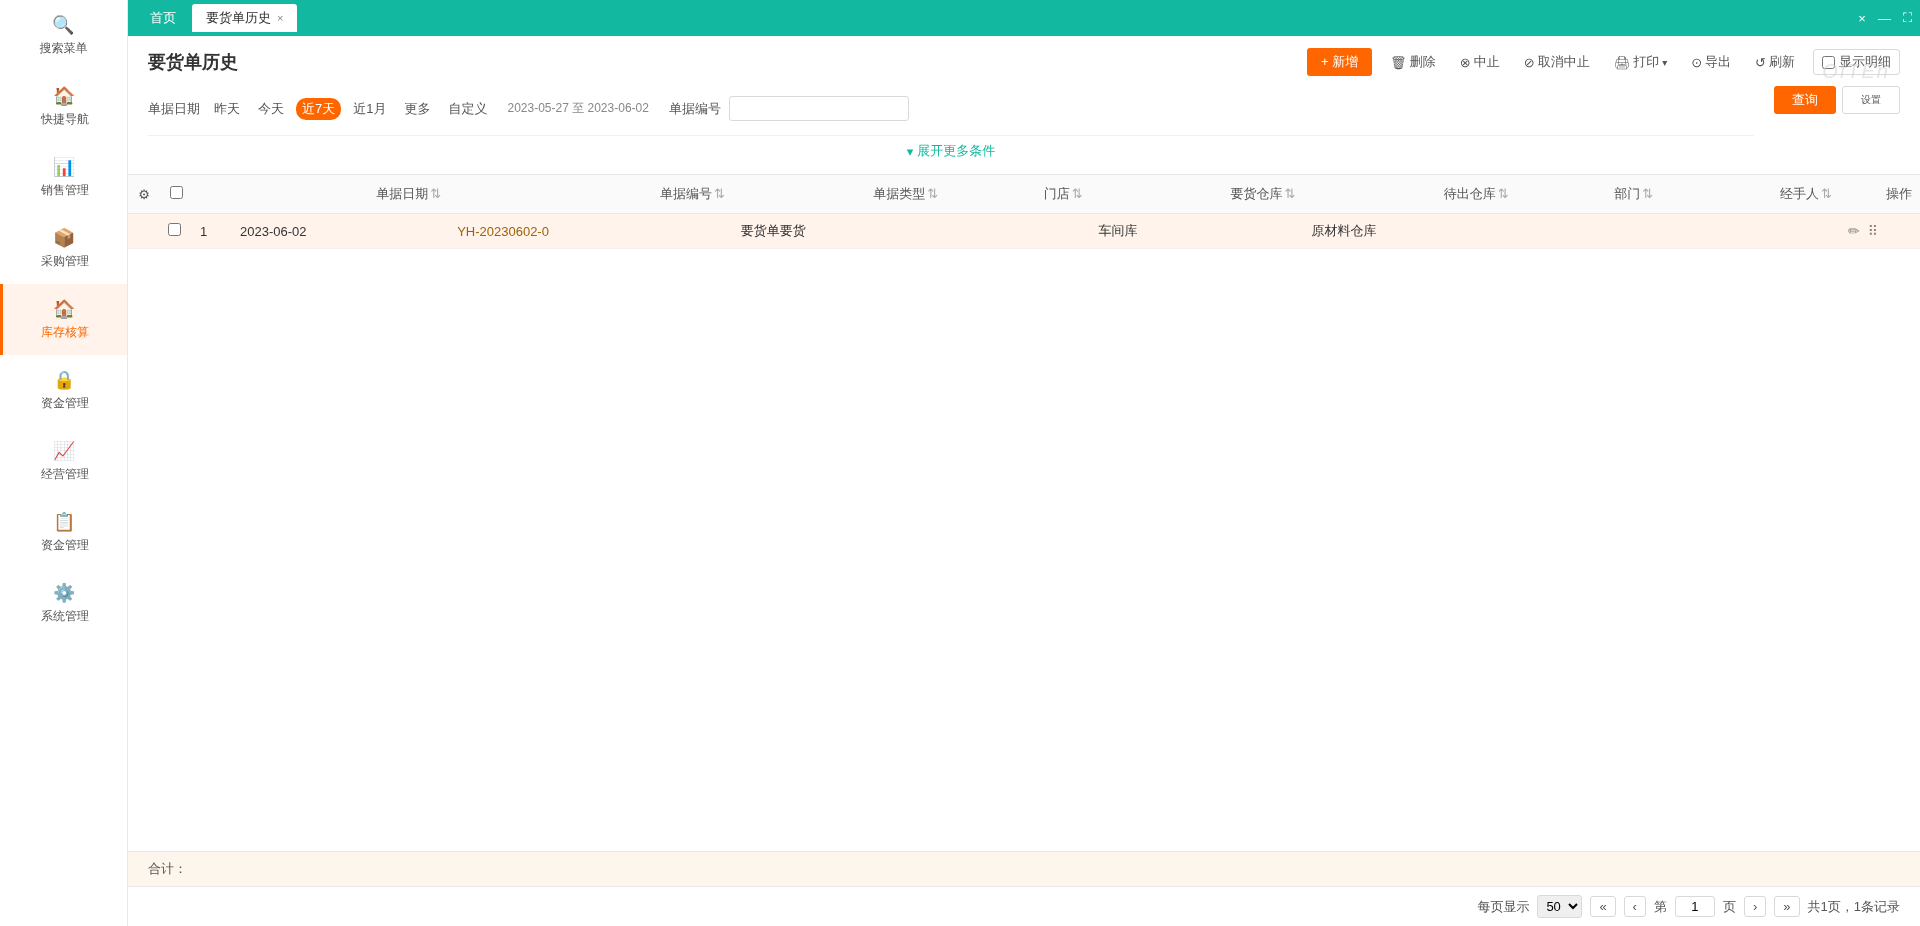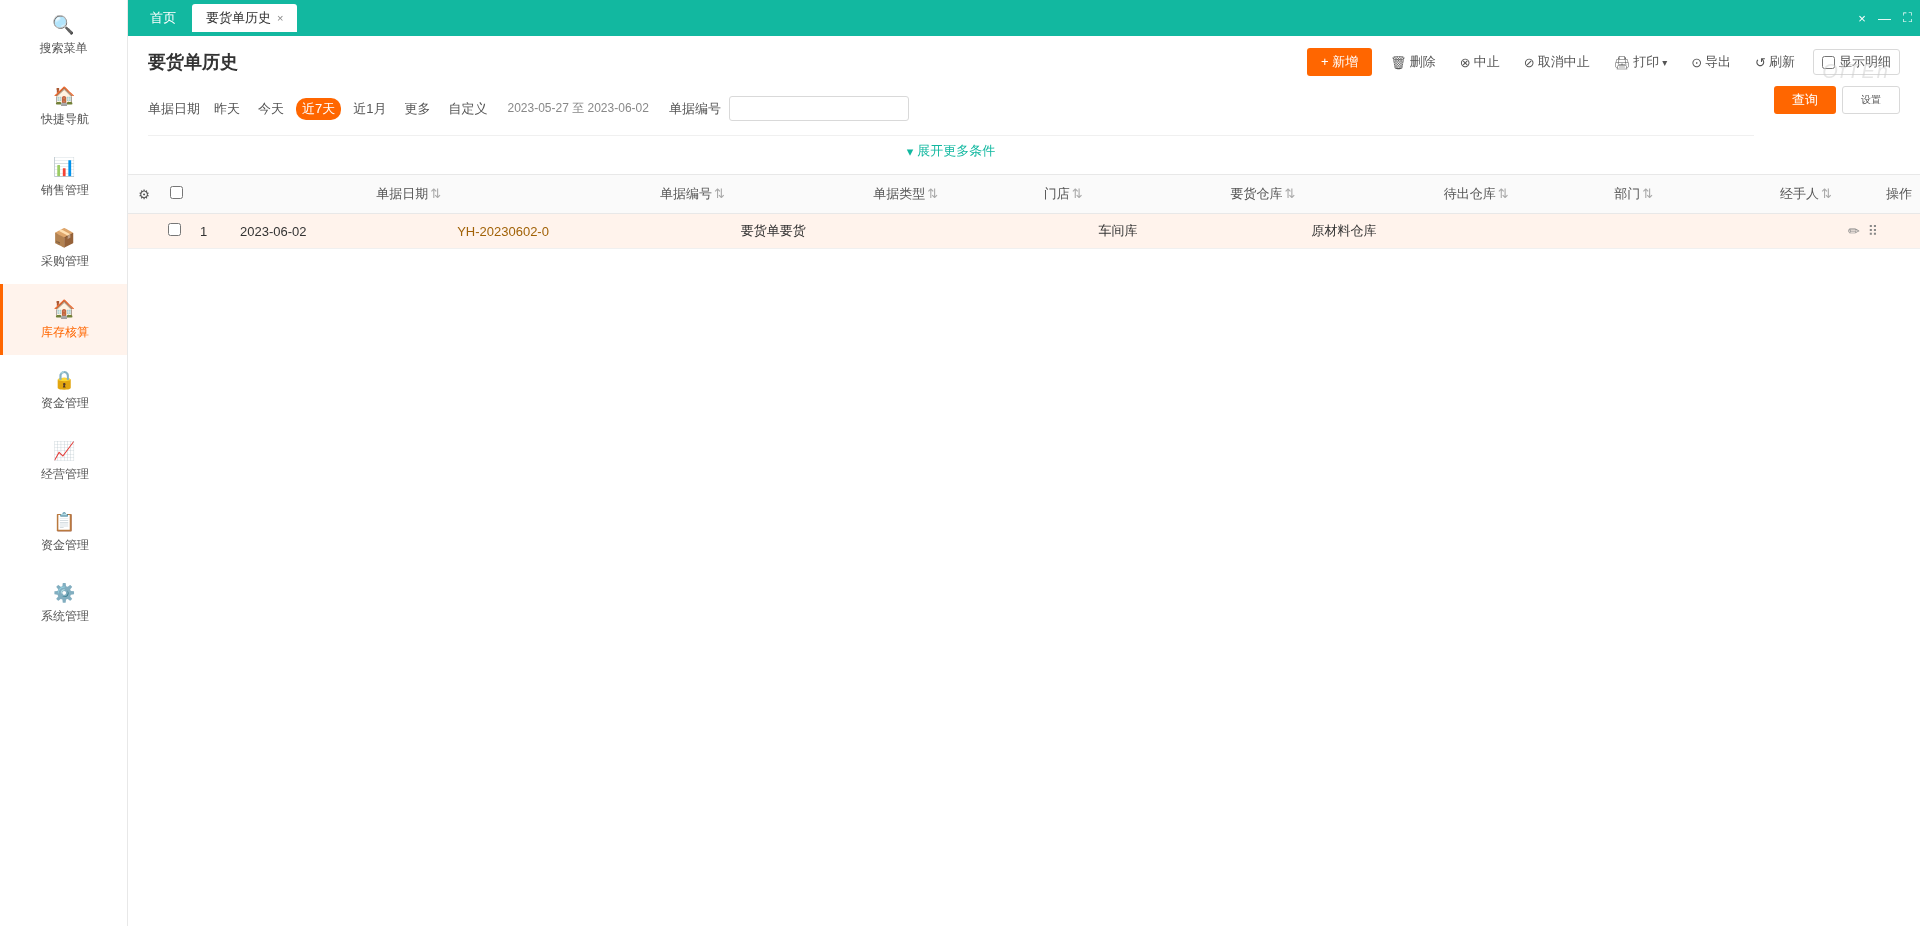--- a/index.html
+++ b/index.html
@@ -515,17 +515,34 @@
               <div class="action-icons">
                 <span class="action-icon">✏</span>
                 <span class="action-icon">⠿</span>
               </div>
             </td>
           </tr>
         </tbody>
       </table>
     </div>
 
-
+    <div class="table-footer">
+      <span>合计：</span>
+    </div>
+
+    <div class="pagination">
+      <span class="pagination-label">每页显示</span>
+      <select class="page-size-select">
+        <option>50</option>
+      </select>
+      <button class="page-btn">«</button>
+      <button class="page-btn">‹</button>
+      <span class="page-info">第</span>
+      <input class="page-input" type="text" value="1" style="">
+      <span class="page-info">页</span>
+      <button class="page-btn">›</button>
+      <button class="page-btn">»</button>
+      <span class="page-info">共1页，1条记录</span>
+    </div>
   </div>
 </div>
 
 <div class="brand-logo">OfTEn</div>
 
 </body></html>

